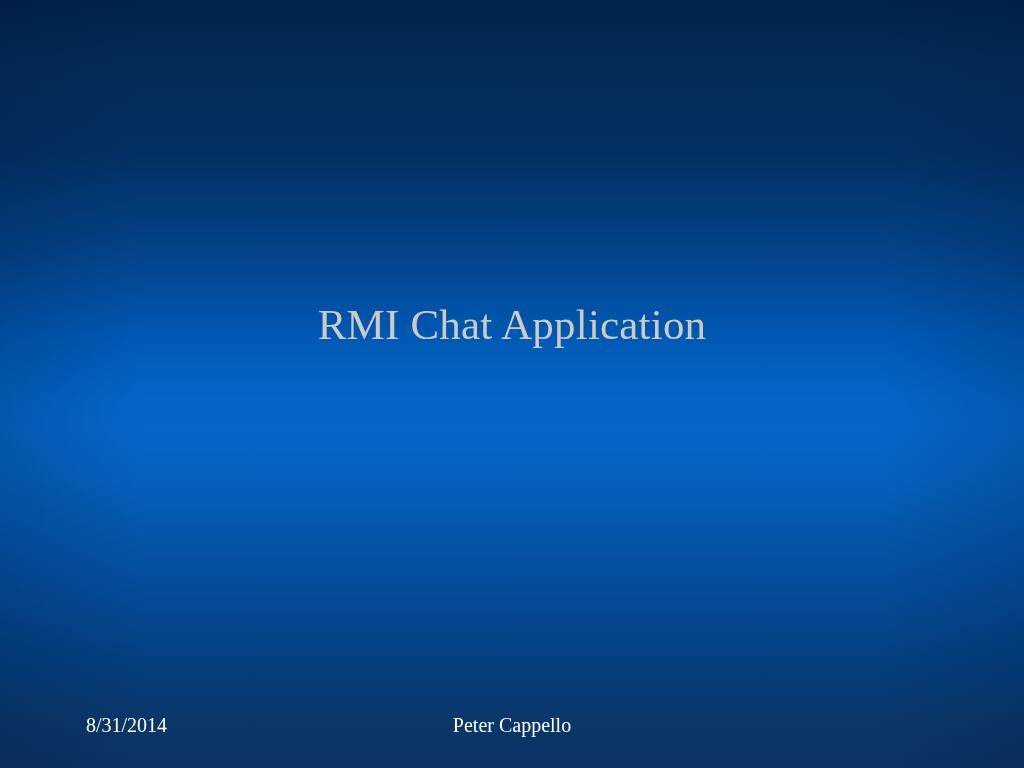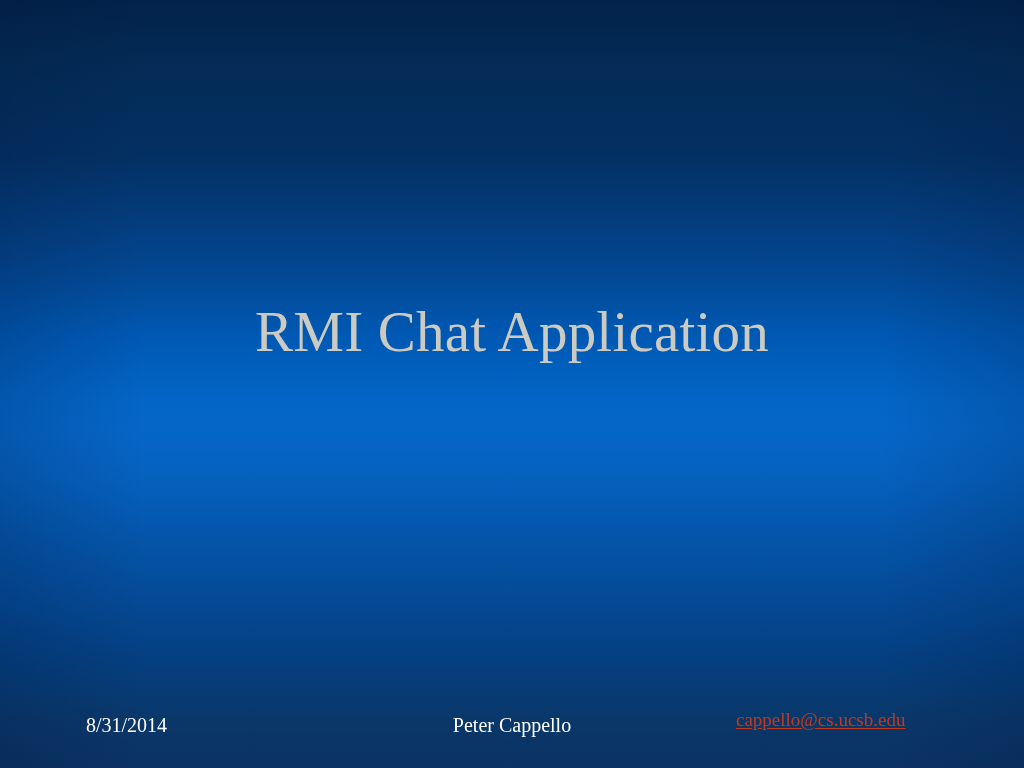--- a/index.html
+++ b/index.html
@@ -55,21 +55,21 @@
     left: 0;
     top: 276px;
     width: 1024px;
     text-align: center;
     z-index: 3;
   }
 
   .title-text {
     display: inline-block;
     color: #CBCBC3;
-    font-size: 57px;
+    font-size: 43px;
     line-height: 1.05;
     font-weight: normal;
     letter-spacing: 0.2px;
     white-space: nowrap;
     margin-top: 26px;
   }
 
   
   .footer {
     position: absolute;
@@ -124,17 +124,16 @@
   <div class="title-block">
     <h1 class="title-text">RMI Chat Application</h1>
   </div>
 
   <div class="footer">
 
     <div class="footer-date">8/31/2014</div>
 
     <div class="footer-author">Peter Cappello</div>
 
-    <a class="footer-email" href="#">cappello@cs.ucsb.edu</a>
 
   </div>
 
 </div>
 
 </body></html>

